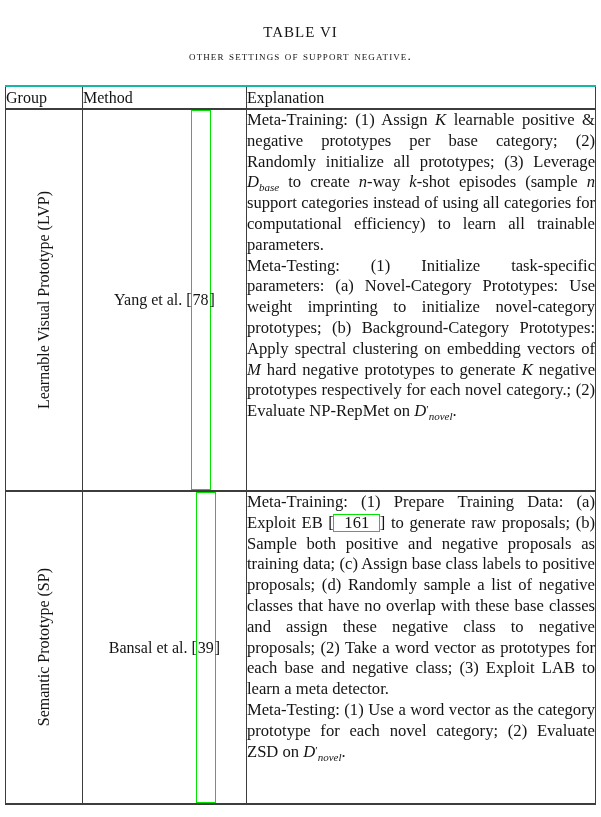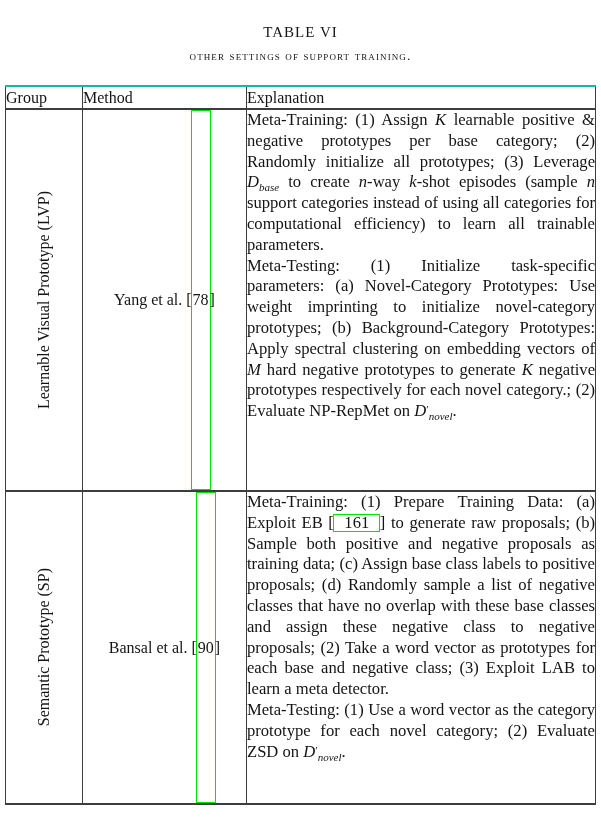--- a/index.html
+++ b/index.html
@@ -113,21 +113,21 @@
   }
 </style>
 </head>
 <body>
 
 <div class="page">
 
   <div class="tbl-title">TABLE VI</div>
 
   <div class="tbl-caption">
-    <div>other settings of support training.</div>
+    <div>other settings of support negative.</div>
   </div>
 
   <table class="paper-table">
     <colgroup>
       <col class="c-group">
         <col class="c-method">
         <col class="c-expl">
     </colgroup>
     <thead>
       <tr class="hdr">
@@ -162,21 +162,21 @@
       <tr class="body-row-2">
         <td class="group-cell">
           <div class="group-inner">
             <div class="vtext">Semantic Prototype (SP)</div>
           </div>
         </td>
         <td class="method-cell">
           <div class="method-inner">
             <span>Bansal et al. [</span>
               <span class="cite-col">
-                <span>90</span>
+                <span>39</span>
               </span>
               <span>]</span>
           </div>
         </td>
         <td class="exp-cell">
           <div class="exp">
               <div class="para"><span>Meta-Training: (1) Prepare Training Data: (a) Exploit EB [</span><span class="cite-inline">161</span><span>] to generate raw proposals; (b) Sample both positive and negative proposals as training data; (c) Assign base class labels to positive proposals; (d) Randomly sample a list of negative classes that have no overlap with these base classes and assign these negative class to negative proposals; (2) Take a word vector as prototypes for each base and negative class; (3) Exploit LAB to learn a meta detector.</span></div>
               <div class="para"><span>Meta-Testing: (1) Use a word vector as the category prototype for each novel category; (2) Evaluate ZSD on </span><i>D</i><sup class="m">′</sup><sub class="m">novel</sub><span>.</span></div>
             </div>
         </td>

